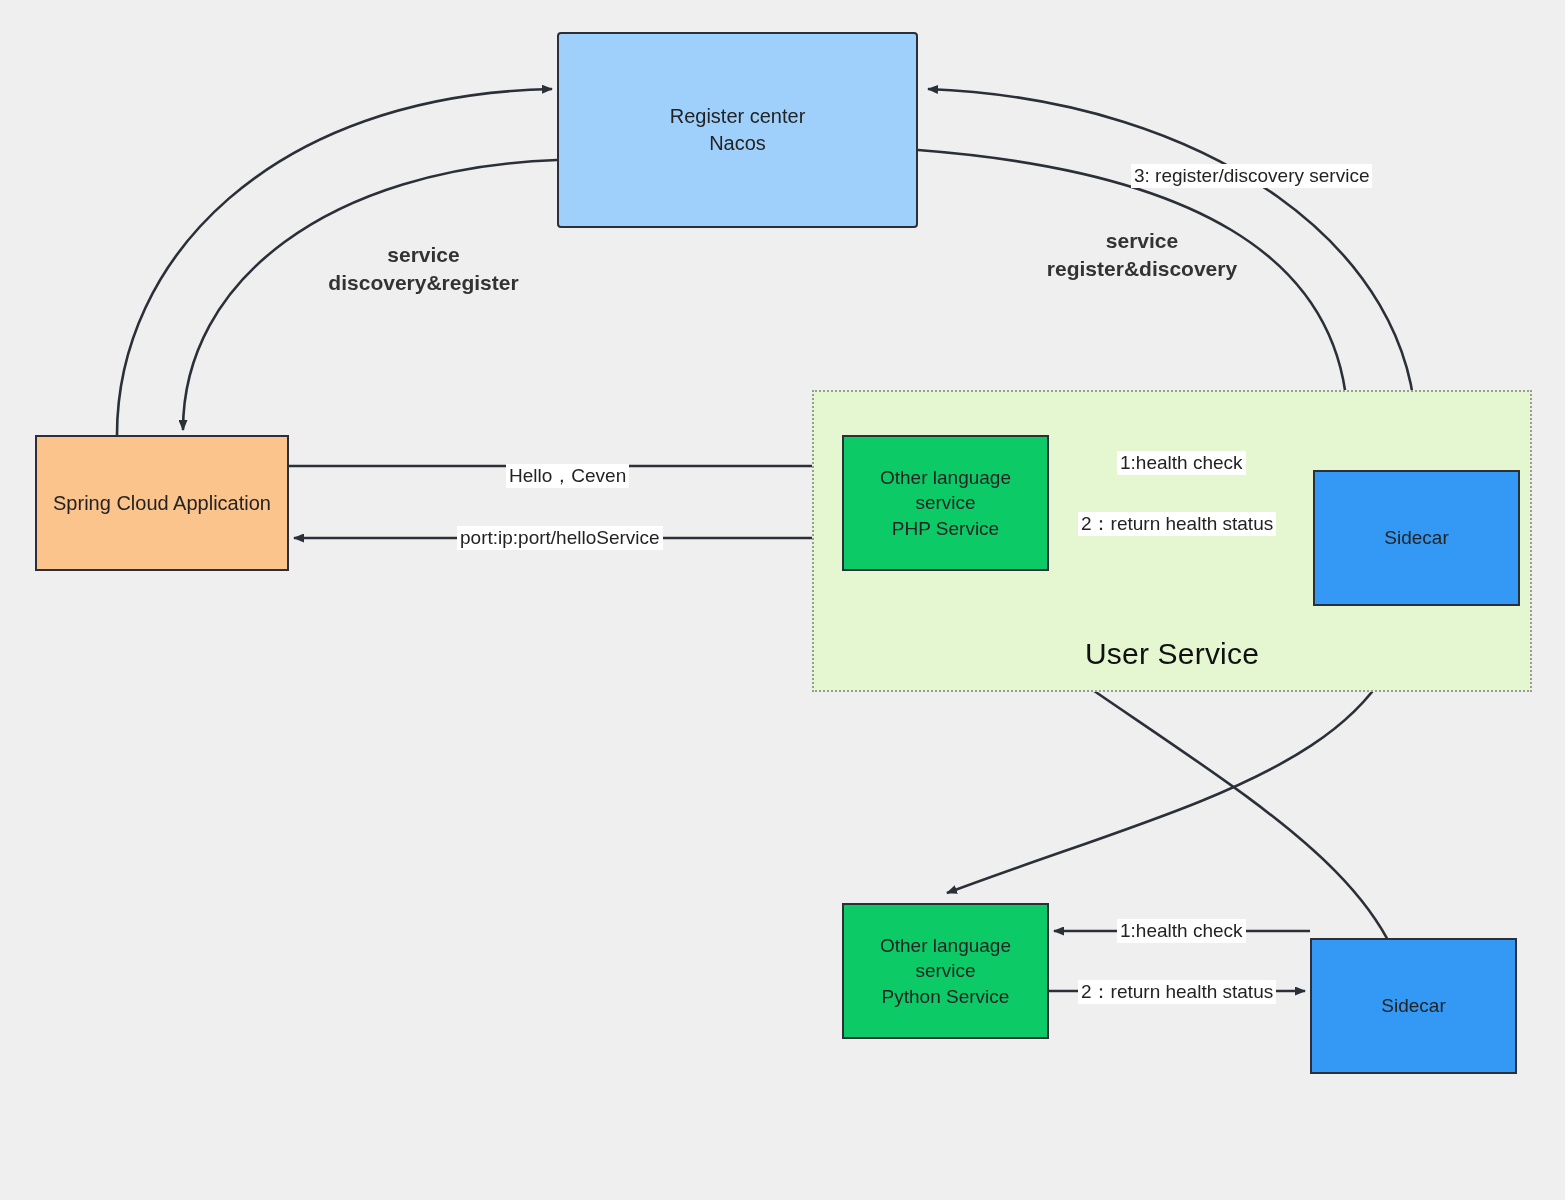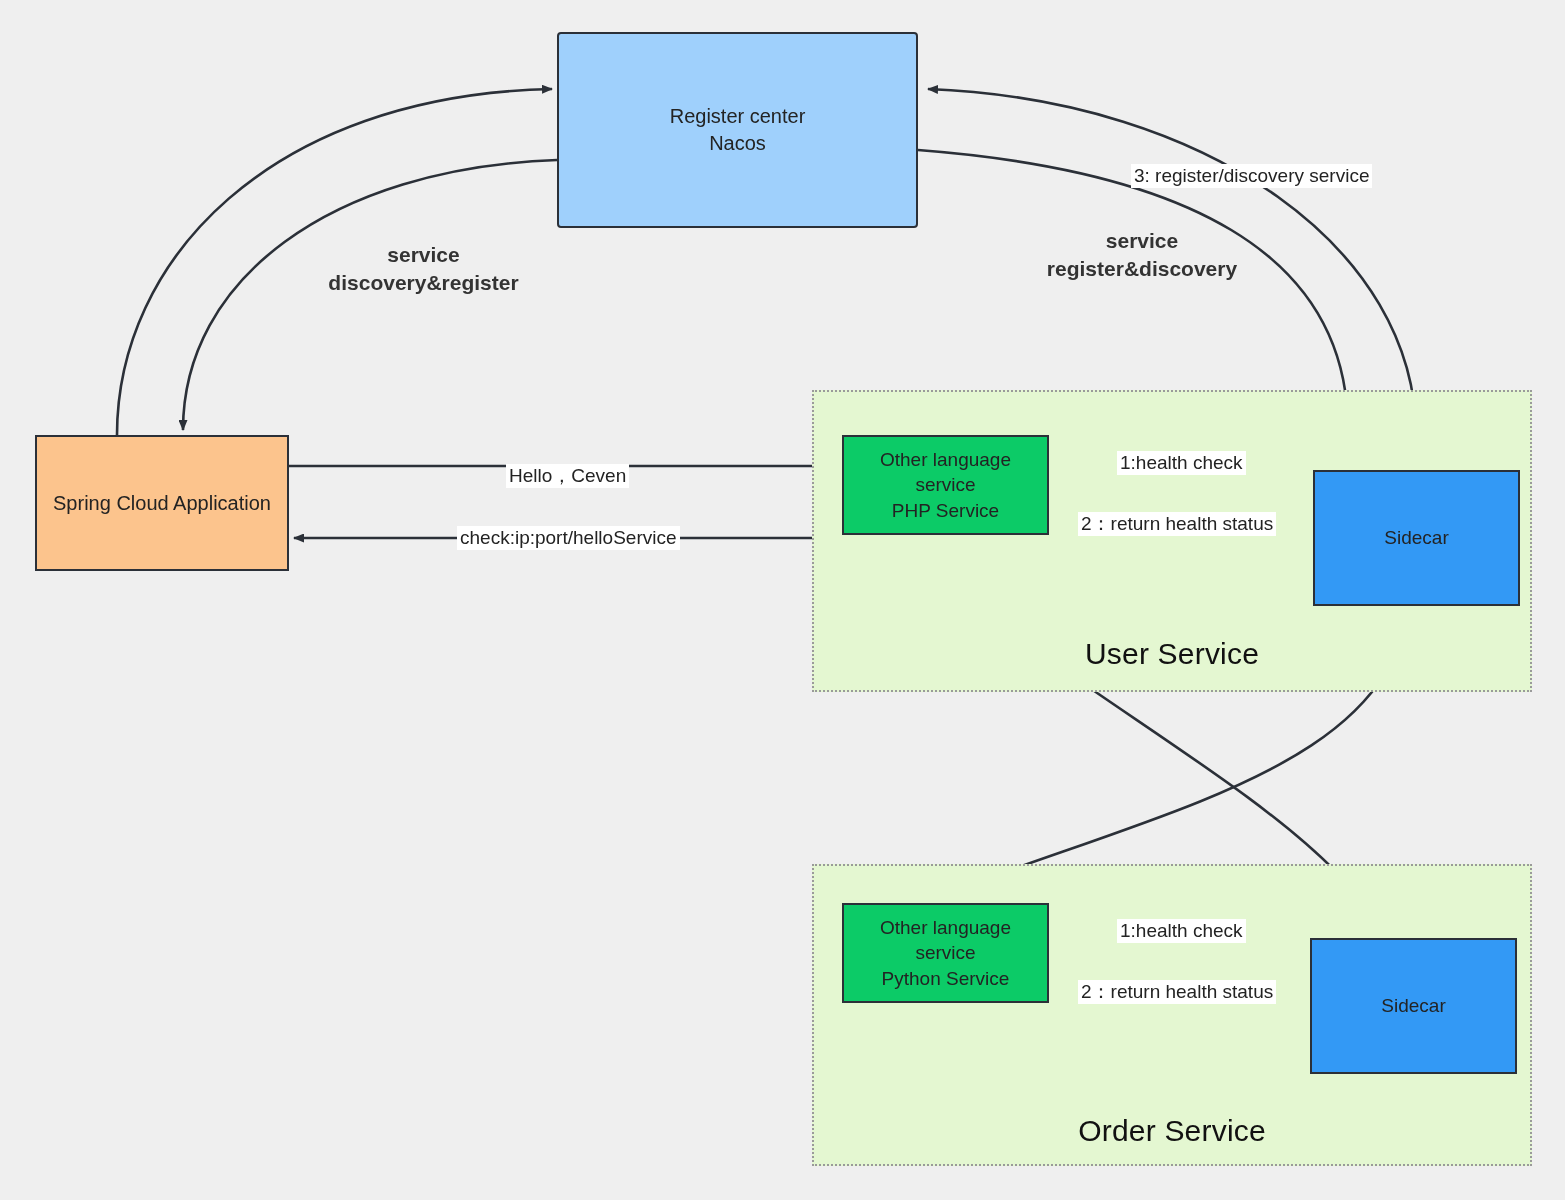--- a/index.html
+++ b/index.html
@@ -49,21 +49,21 @@
     border-radius: 4px;
     font-size: 20px;
   }
   .node-spring {
     left: 35px; top: 435px;
     width: 254px; height: 136px;
     background: #fcc48d;
     font-size: 20px;
   }
   .node-green {
-    width: 207px; height: 100px;
+    width: 207px; height: 136px;
     background: #0ccb67;
     font-size: 19px;
   }
   .node-php  { left: 842px; top: 435px; }
   .node-py   { left: 842px; top: 903px; }
   .node-blue {
     width: 207px; height: 136px;
     background: #3399f5;
     font-size: 19px;
     margin-top: 35px;
@@ -117,23 +117,20 @@
 </style>
 </head>
 <body>
 
 <div id="canvas">
 
   <div class="group group-user">
     <div class="group-title">User Service</div>
   </div>
 
-  <div class="group group-order">
-    <div class="group-title">Order Service</div>
-  </div>
 
   <svg class="svg-layer" viewBox="0 0 1565 1200" xmlns="http://www.w3.org/2000/svg">
     <defs>
       <marker id="arw" markerWidth="11" markerHeight="9" refX="10" refY="4.5" orient="auto" markerUnits="userSpaceOnUse">
         <path d="M0,0 L11,4.5 L0,9 z" fill="#2b3038"></path>
       </marker>
     </defs>
     <g fill="none" stroke="#2b3038" stroke-width="2.6">
 
       <path d="M 117,435 C 117,260 270,95 552,89" marker-end="url(#arw)"></path>
@@ -182,21 +179,21 @@
   <div class="plain-label" style="left:311px; top:241px; width:225px;">service
 discovery&amp;register</div>
 
   <div class="plain-label" style="left:1031px; top:227px; width:222px;">service
 register&amp;discovery</div>
 
   <div class="edge-label" style="left:1131px; top:164px;">3: register/discovery service</div>
 
   <div class="edge-label" style="left:506px; top:464px;">Hello，Ceven</div>
 
-  <div class="edge-label" style="left:457px; top:526px;">check:ip:port/helloService</div>
+  <div class="edge-label" style="left:457px; top:526px;">port:ip:port/helloService</div>
 
   <div class="edge-label" style="left:1117px; top:451px;">1:health check</div>
 
   <div class="edge-label" style="left:1078px; top:512px;">2：return health status</div>
 
   <div class="edge-label" style="left:1117px; top:919px;">1:health check</div>
 
   <div class="edge-label" style="left:1078px; top:980px;">2：return health status</div>
 
 </div>

